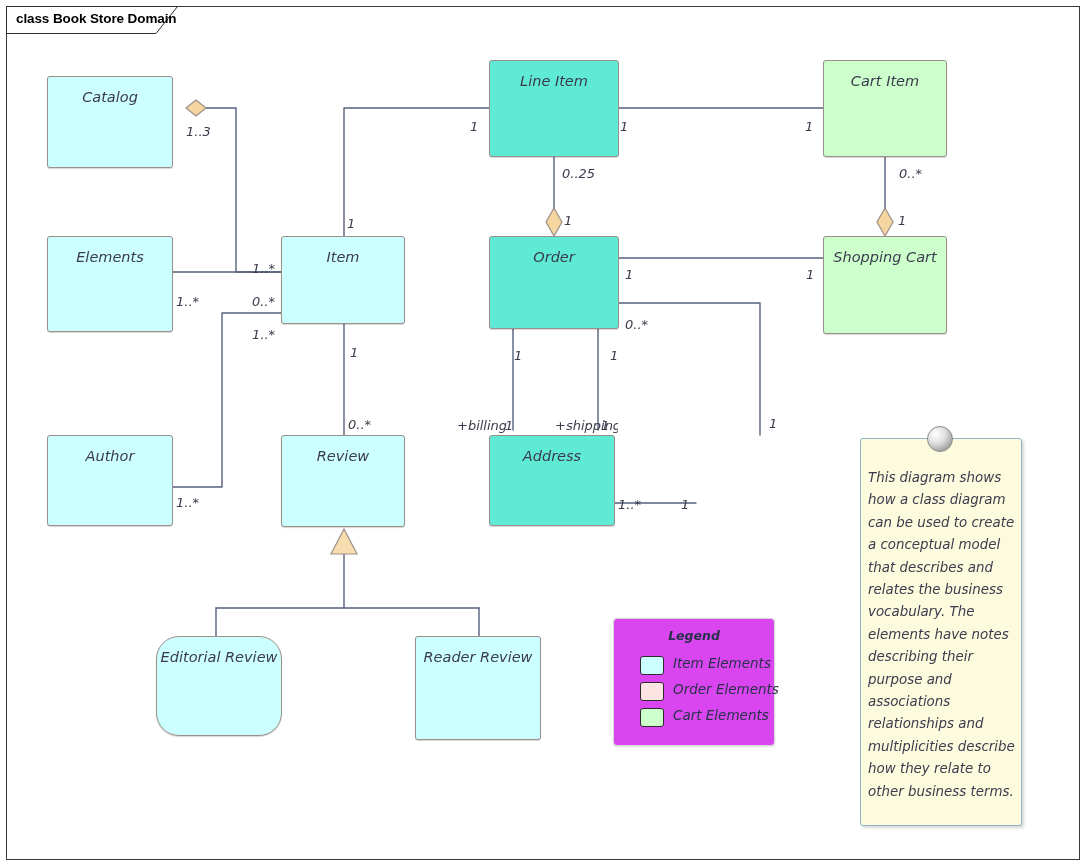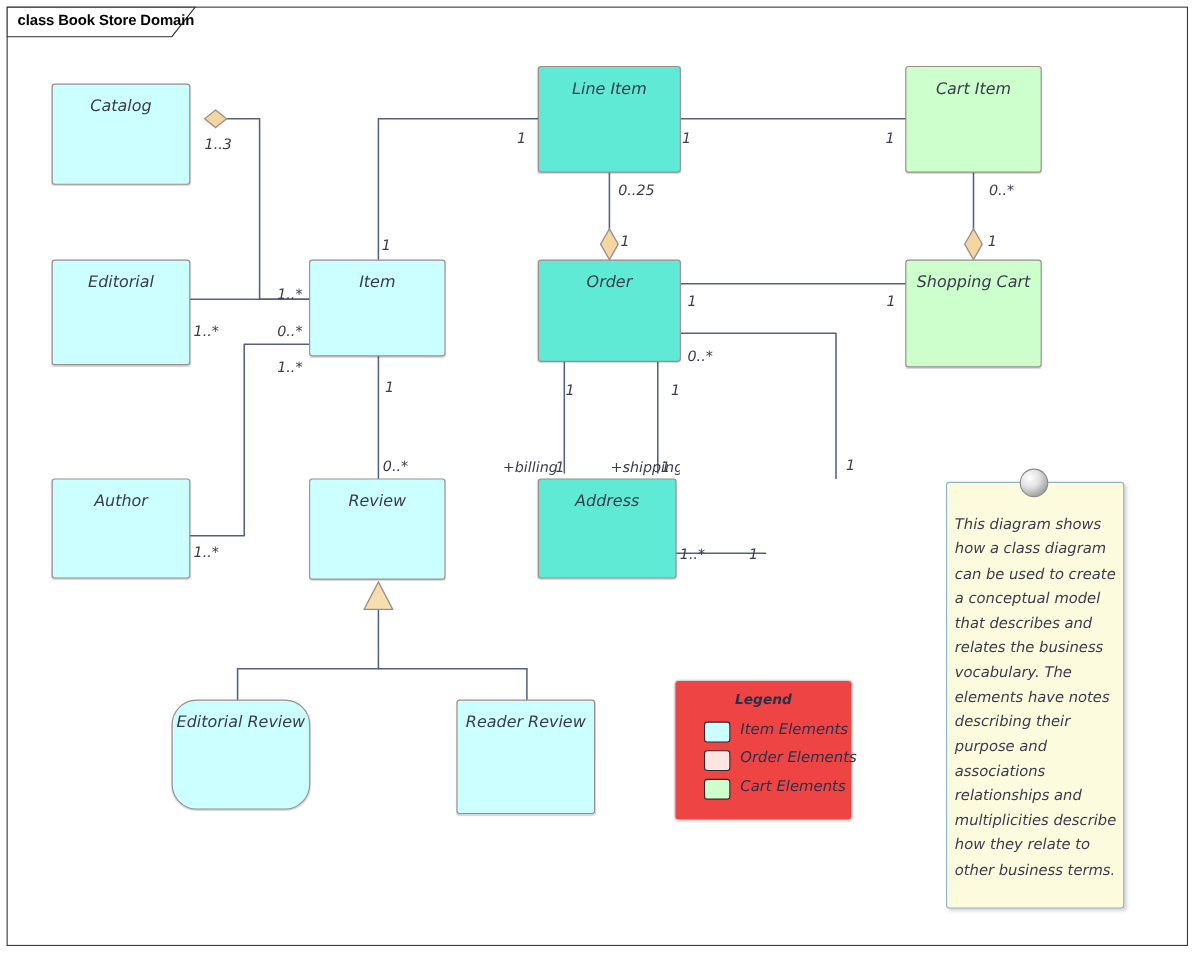--- a/index.html
+++ b/index.html
@@ -106,21 +106,21 @@
     white-space: nowrap;
     overflow: hidden;
   }
   
   #legend {
     position: absolute;
     left: 613px;
     top: 618px;
     width: 160px;
     height: 126px;
-    background: #ef4444;
+    background: #d946ef;
     border: 1px solid #d8d8d8;
     border-radius: 4px;
     z-index: 20;
     box-shadow: 0 1px 2px rgba(0,0,0,0.12);
   }
   #legend .legend-title {
     position: absolute;
     left: 0; right: 0;
     top: 9px;
     text-align: center;
@@ -256,21 +256,21 @@
       <span class="node-name">Catalog</span>
     </div>
   <div class="node order" style="left:489px; top:60px;  width:130px; height:97px;">
       <span class="node-name">Line Item</span>
     </div>
   <div class="node cart" style="left:823px; top:60px;  width:124px; height:97px;">
       <span class="node-name">Cart Item</span>
     </div>
 
   <div class="node item" style="left:47px;  top:236px; width:126px; height:96px;">
-      <span class="node-name">Editorial</span>
+      <span class="node-name">Elements</span>
     </div>
   <div class="node item" style="left:281px; top:236px; width:124px; height:88px;">
       <span class="node-name">Item</span>
     </div>
   <div class="node order" style="left:489px; top:236px; width:130px; height:93px;">
       <span class="node-name">Order</span>
     </div>
   <div class="node cart" style="left:823px; top:236px; width:124px; height:98px;">
       <span class="node-name">Shopping Cart</span>
     </div>

